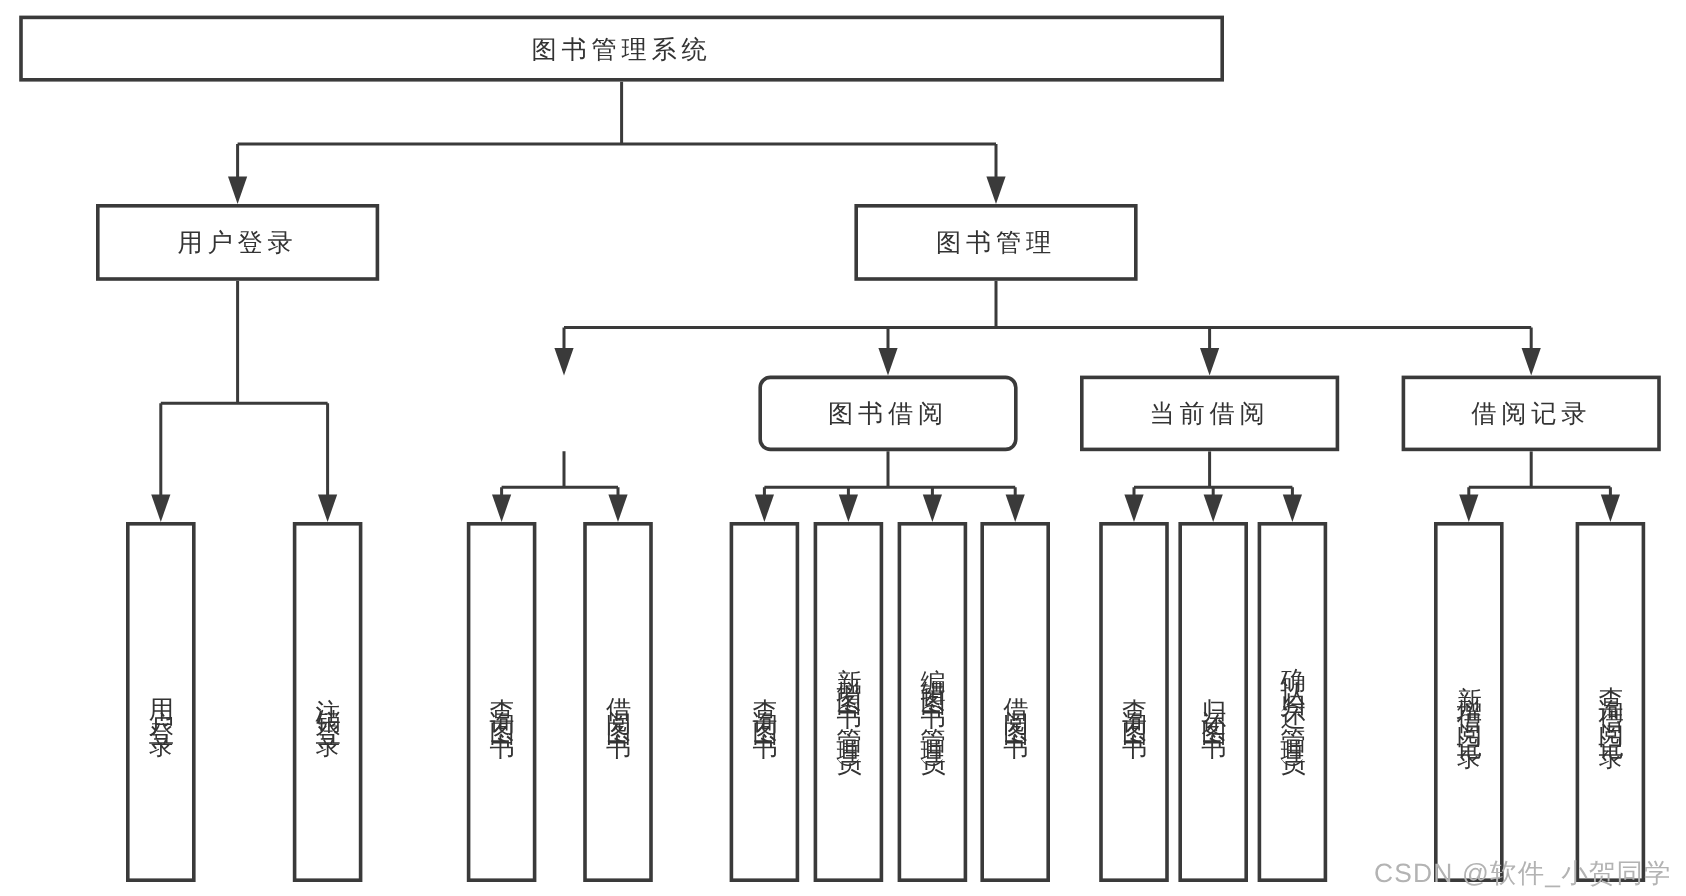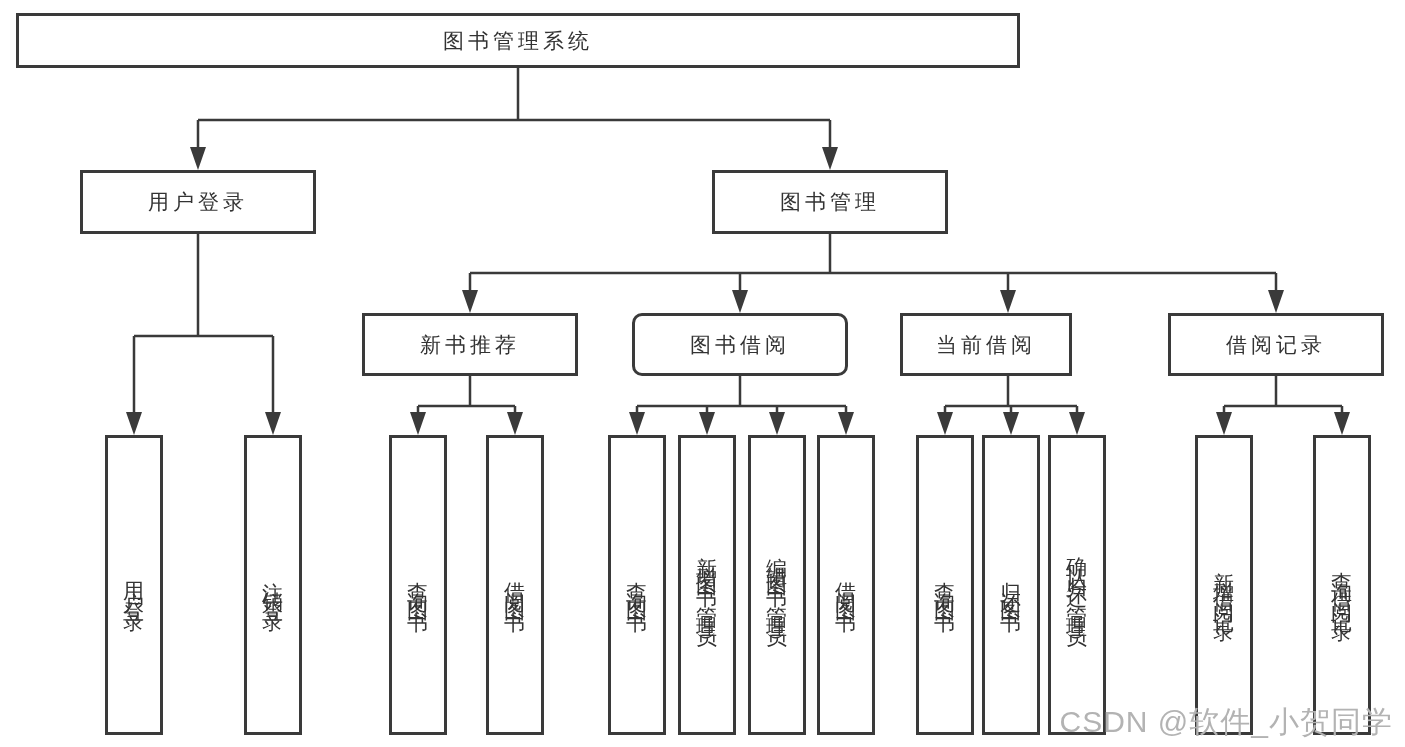--- a/index.html
+++ b/index.html
@@ -26,30 +26,30 @@
   .leaf{top:435px;width:58px;height:300px;}
   .leaf .vtext{
     writing-mode:vertical-rl;text-orientation:mixed;
     font-size:21px;letter-spacing:10px;line-height:1;
   }
   .n-root{left:16px;top:13px;width:1004px;height:55px;}
   .n-login{left:80px;top:170px;width:236px;height:64px;}
   .n-mgmt{left:712px;top:170px;width:236px;height:64px;}
   .n-rec{left:362px;top:313px;width:216px;height:63px;}
   .n-bor{left:632px;top:313px;width:216px;height:63px;border-radius:10px;}
-  .n-cur{left:900px;top:313px;width:172px;height:63px;}
+  .n-cur{left:900px;top:313px;width:216px;height:63px;}
   .n-log{left:1168px;top:313px;width:216px;height:63px;text-align:center;}
   .lf1{left:105px;}  .lf2{left:244px;}
   .lf3{left:389px;}  .lf4{left:486px;}
   .lf5{left:608px;}  .lf6{left:678px;} .lf7{left:748px;} .lf8{left:817px;}
   .lf9{left:916px;}  .lf10{left:982px;} .lf11{left:1048px;}
   .lf12{left:1195px;} .lf13{left:1313px;}
   .watermark{
     position:absolute;right:12px;bottom:4px;z-index:3;
-    font-size:30px;letter-spacing:1px;color:var(--watermark);white-space:nowrap;
+    font-size:22px;letter-spacing:1px;color:var(--watermark);white-space:nowrap;
   }
 </style>
 </head>
 <body>
 
 <div id="canvas">
 
   <svg class="wires" width="1405" height="747" viewBox="0 0 1405 747">
     <path d="
       M518 68 V120  M198 120 H830  M198 120 V150  M830 120 V150
@@ -86,23 +86,20 @@
     <span>图书管理系统</span>
   </div>
 
   <div class="node h n-login">
     <span>用户登录</span>
   </div>
   <div class="node h n-mgmt">
     <span>图书管理</span>
   </div>
 
-  <div class="node h n-rec">
-    <span>新书推荐</span>
-  </div>
   <div class="node h n-bor">
     <span>图书借阅</span>
   </div>
   <div class="node h n-cur">
     <span>当前借阅</span>
   </div>
   <div class="node h n-log">
     <span>借阅记录</span>
   </div>
 

